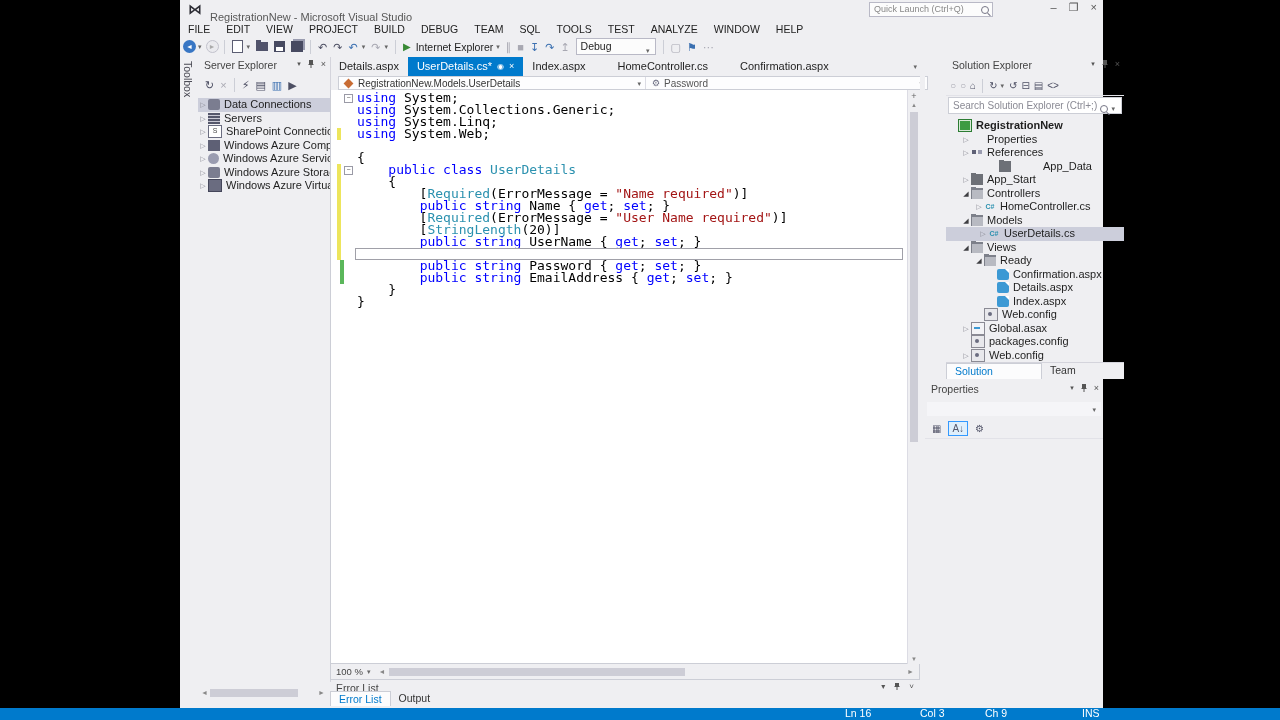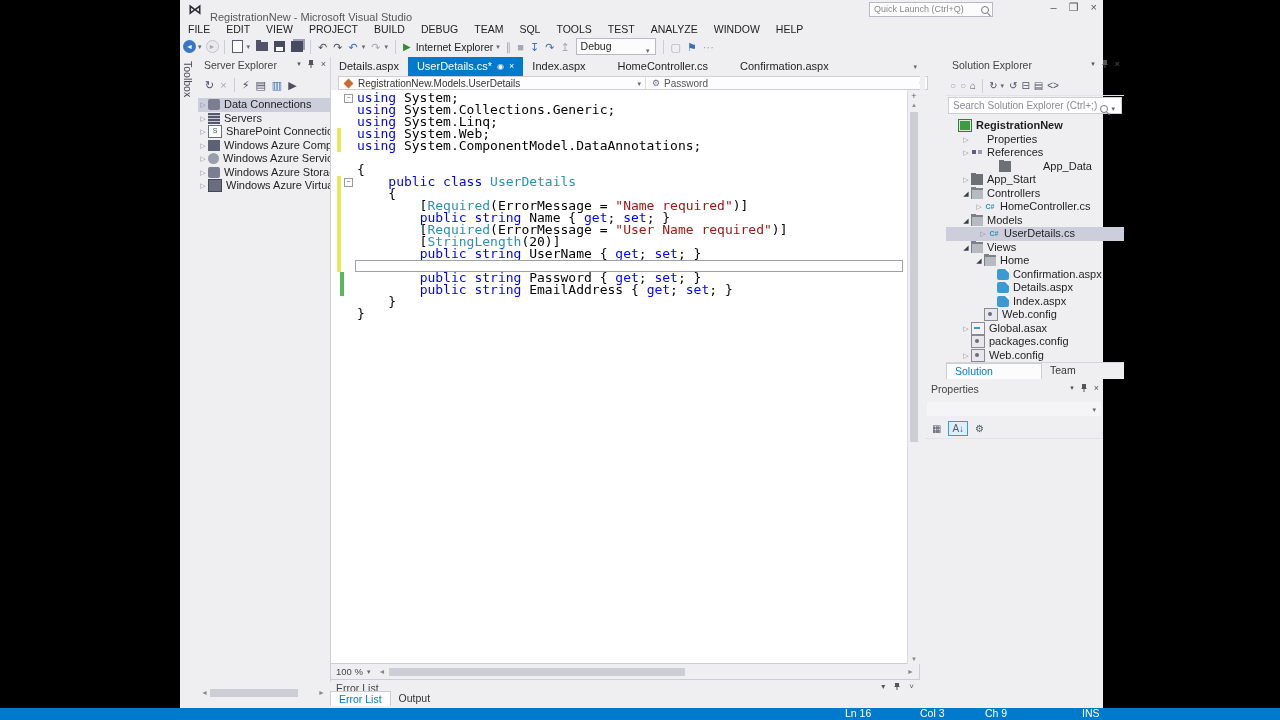--- a/index.html
+++ b/index.html
@@ -300,24 +300,20 @@
             <span class="code-text"><span class="tk-k">using</span><span class="tk-p"> System.Collections.Generic;</span></span>
           </div>
           <div class="code-line">
             <span class="code-text"><span class="tk-k">using</span><span class="tk-p"> System.Linq;</span></span>
           </div>
           <div class="code-line">
             <span class="chg y"></span>
             <span class="code-text"><span class="tk-k">using</span><span class="tk-p"> System.Web;</span></span>
           </div>
           <div class="code-line">
-            <span class="chg y"></span>
-            <span class="code-text"><span class="tk-k">using</span><span class="tk-p"> System.ComponentModel.DataAnnotations;</span></span>
-          </div>
-          <div class="code-line">
             <span class="code-text"></span>
           </div>
           <div class="code-line">
             <span class="code-text"><span class="tk-p">{</span></span>
           </div>
           <div class="code-line">
             <span class="chg y"></span>
             <span class="fold-box">−</span>
             <span class="code-text"><span class="tk-p">    </span><span class="tk-k">public</span><span class="tk-p"> </span><span class="tk-k">class</span><span class="tk-p"> </span><span class="tk-i">UserDetails</span></span>
           </div>
@@ -480,21 +476,21 @@
             <span>UserDetails.cs</span>
           </div>
           <div class="tree-row" style="padding-left: 15px;">
             <span class="exp open">◢</span>
             <span class="tico ico-folder-open"></span>
             <span>Views</span>
           </div>
           <div class="tree-row" style="padding-left: 28px;">
             <span class="exp open">◢</span>
             <span class="tico ico-folder-open"></span>
-            <span>Home</span>
+            <span>Ready</span>
           </div>
           <div class="tree-row" style="padding-left: 41px;">
             <span class="exp">&nbsp;</span>
             <span class="tico ico-aspx"></span>
             <span>Confirmation.aspx</span>
           </div>
           <div class="tree-row" style="padding-left: 41px;">
             <span class="exp">&nbsp;</span>
             <span class="tico ico-aspx"></span>
             <span>Details.aspx</span>

